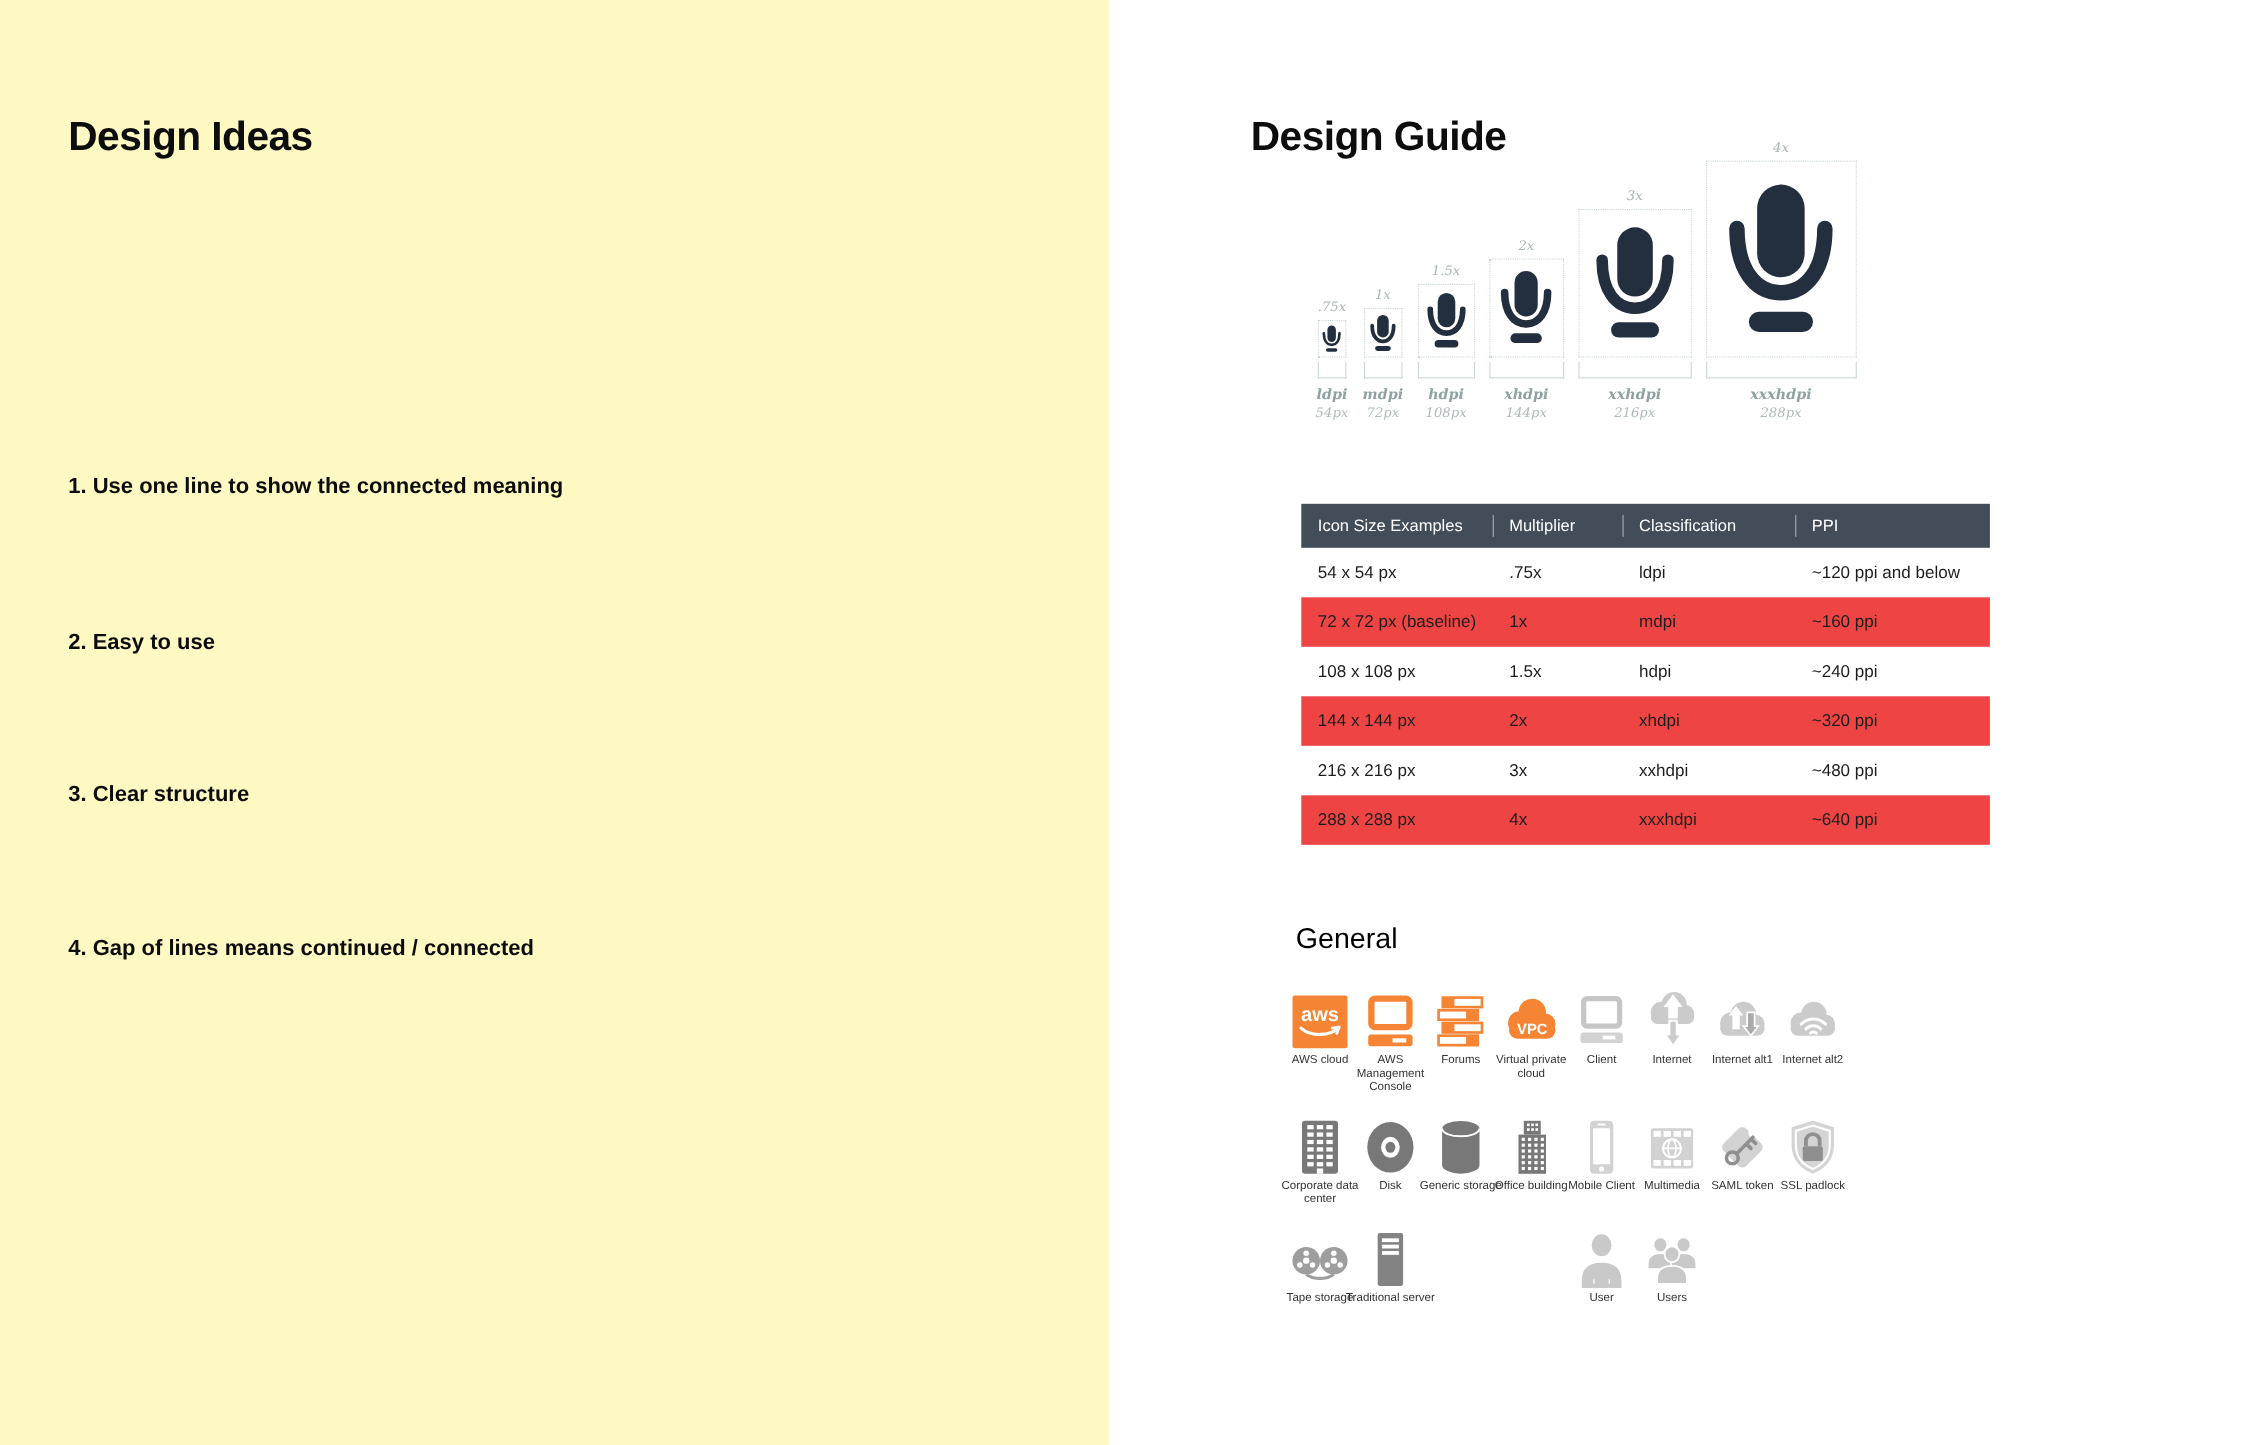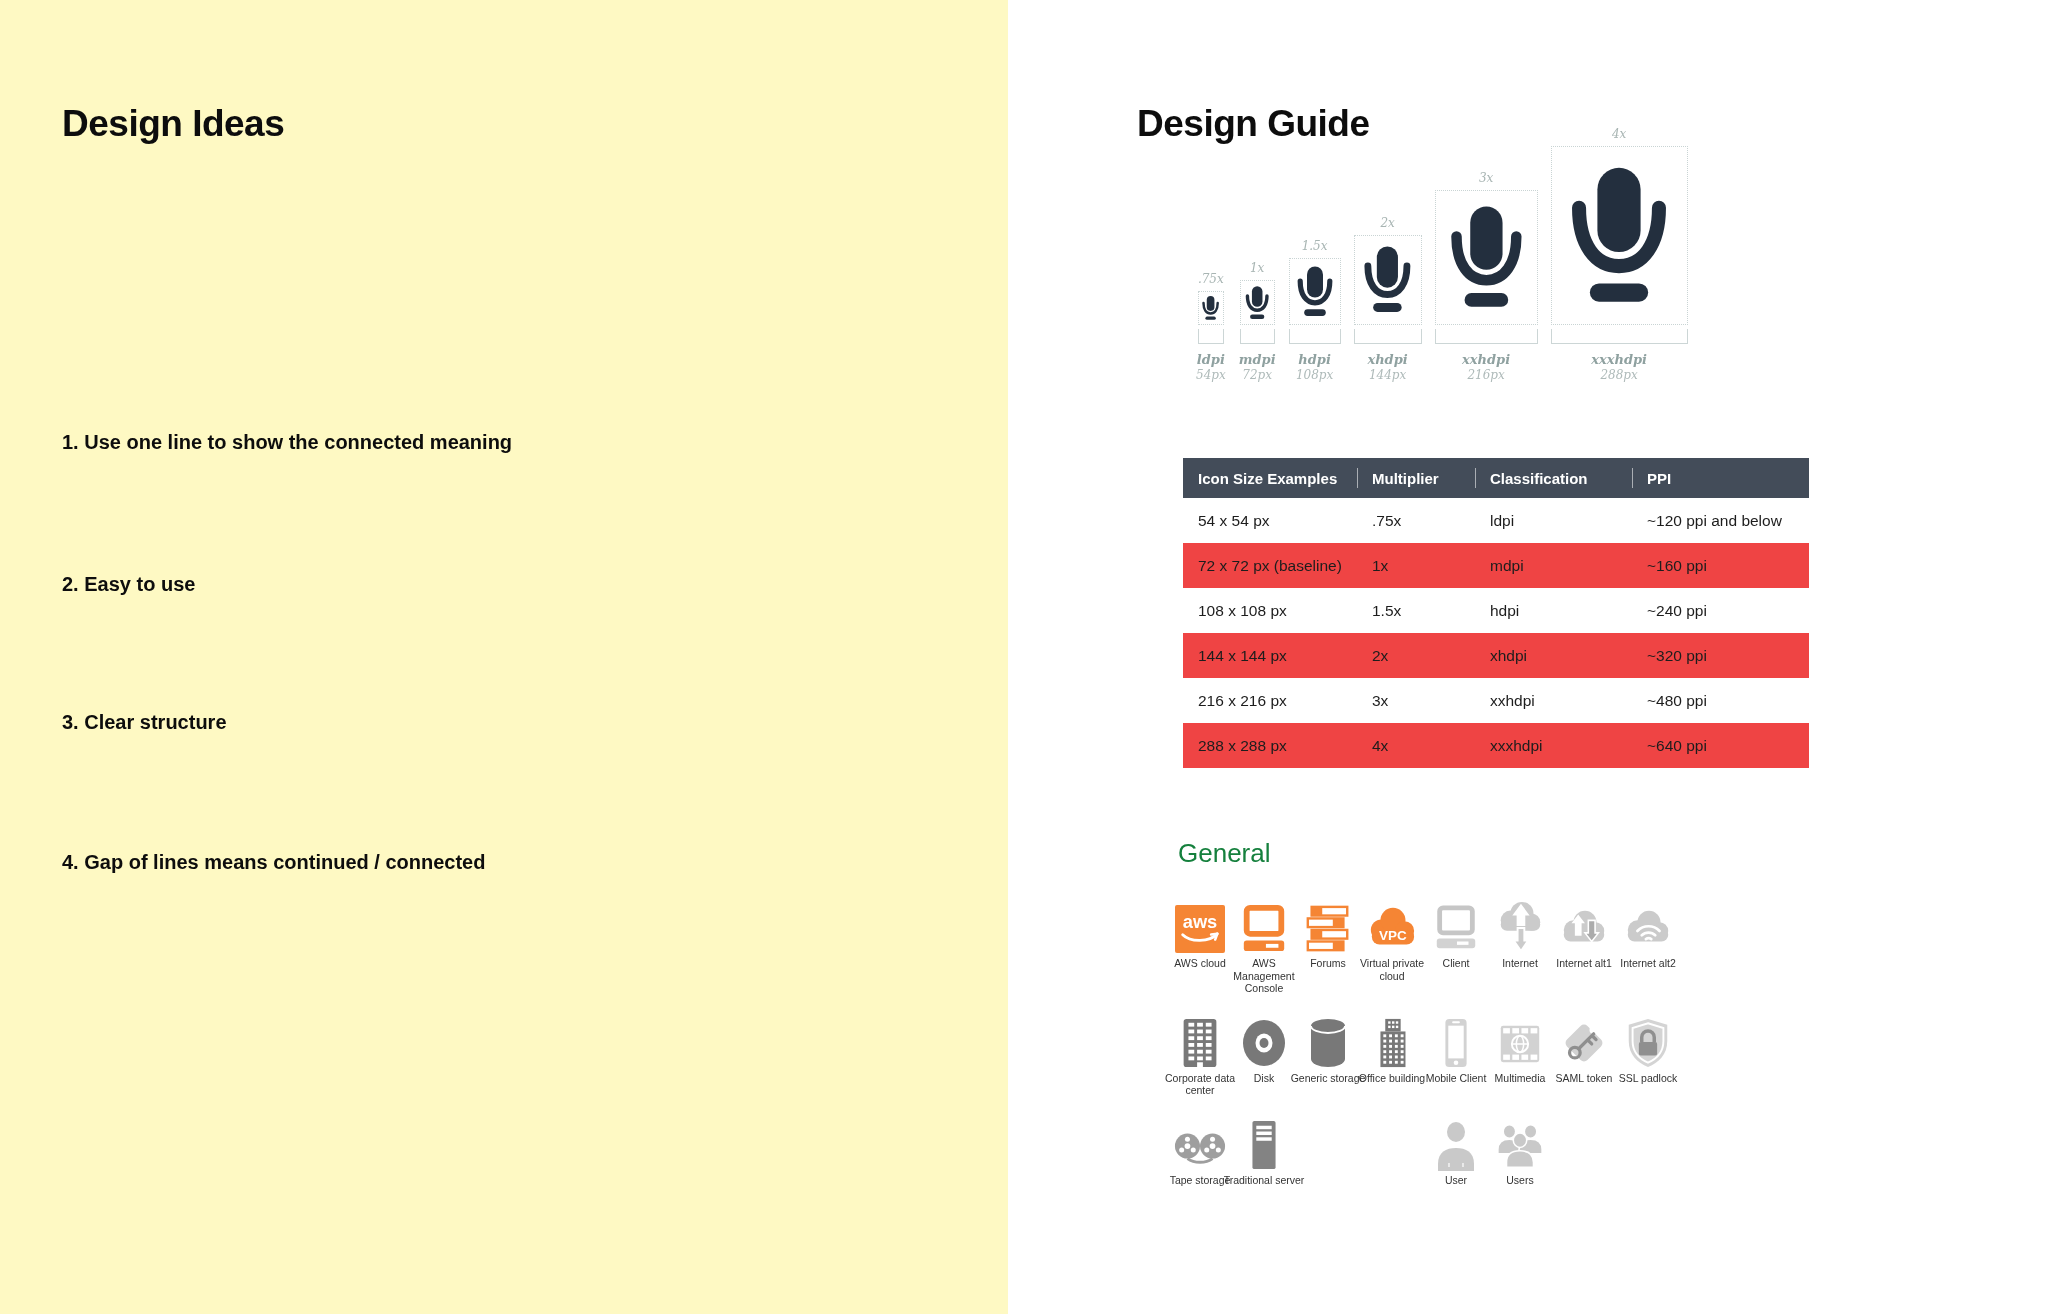--- a/index.html
+++ b/index.html
@@ -26,30 +26,30 @@
   .s0{width:26px;height:34px;} .s1{width:35px;height:45px;} .s2{width:52px;height:67px;}
   .s3{width:68px;height:90px;} .s4{width:103px;height:135px;} .s5{width:137px;height:179px;}
   .mic{width:80%;height:88%;}
   .mic-bracket{height:15px;margin-top:4px;border-left:1px solid #ccd6d6;border-right:1px solid #ccd6d6;border-bottom:1px solid #ccd6d6;}
   .w0{width:26px;} .w1{width:35px;} .w2{width:52px;} .w3{width:68px;} .w4{width:103px;} .w5{width:137px;}
   .mic-class{font-family:"DejaVu Serif",serif;font-style:italic;font-weight:700;font-size:13px;color:#8fa1a0;margin-top:8px;line-height:16px;}
   .mic-px{font-family:"DejaVu Serif",serif;font-style:italic;font-size:12px;color:#aebab9;line-height:15px;}
 
   
   .size-table{position:absolute;left:1183px;top:458px;width:626px;}
-  .t-header{display:flex;background:#434C59;color:#ffffff;height:40px;align-items:center;font-size:15px;font-weight:700;}
+  .t-header{display:flex;background:#434C59;color:#ffffff;height:40px;align-items:center;font-size:15px;font-weight:400;}
   .th{padding-left:15px;position:relative;height:100%;display:flex;align-items:center;}
   .th + .th::before{content:"";position:absolute;left:0;top:10px;bottom:10px;width:1px;background:rgba(255,255,255,0.55);}
   .c0{width:174px;} .c1{width:118px;} .c2{width:157px;} .c3{width:177px;}
   .t-row{display:flex;height:45px;align-items:center;color:#1d1d1d;font-size:15.5px;}
   .t-row.alt{background:#ef4444;}
   .td{padding-left:15px;}
 
   
-  .general-heading{position:absolute;left:1178px;top:838px;font-size:26px;color:#15803d;line-height:1.2;}
+  .general-heading{position:absolute;left:1178px;top:838px;font-size:26px;color:#000000;line-height:1.2;}
   .icon-grid{position:absolute;left:1168px;top:898px;display:grid;grid-template-columns:repeat(8,64px);row-gap:18px;}
   .icon-cell{display:flex;flex-direction:column;align-items:center;}
   .icon-wrap{height:56px;display:flex;align-items:flex-end;justify-content:center;}
   .icon-label{margin-top:3px;font-size:10.5px;color:#333333;text-align:center;line-height:1.2;width:86px;}
   .gc5{grid-column:5;} .gc6{grid-column:6;}
 </style>
 </head>
 <body>
 
 <div class="slide">

